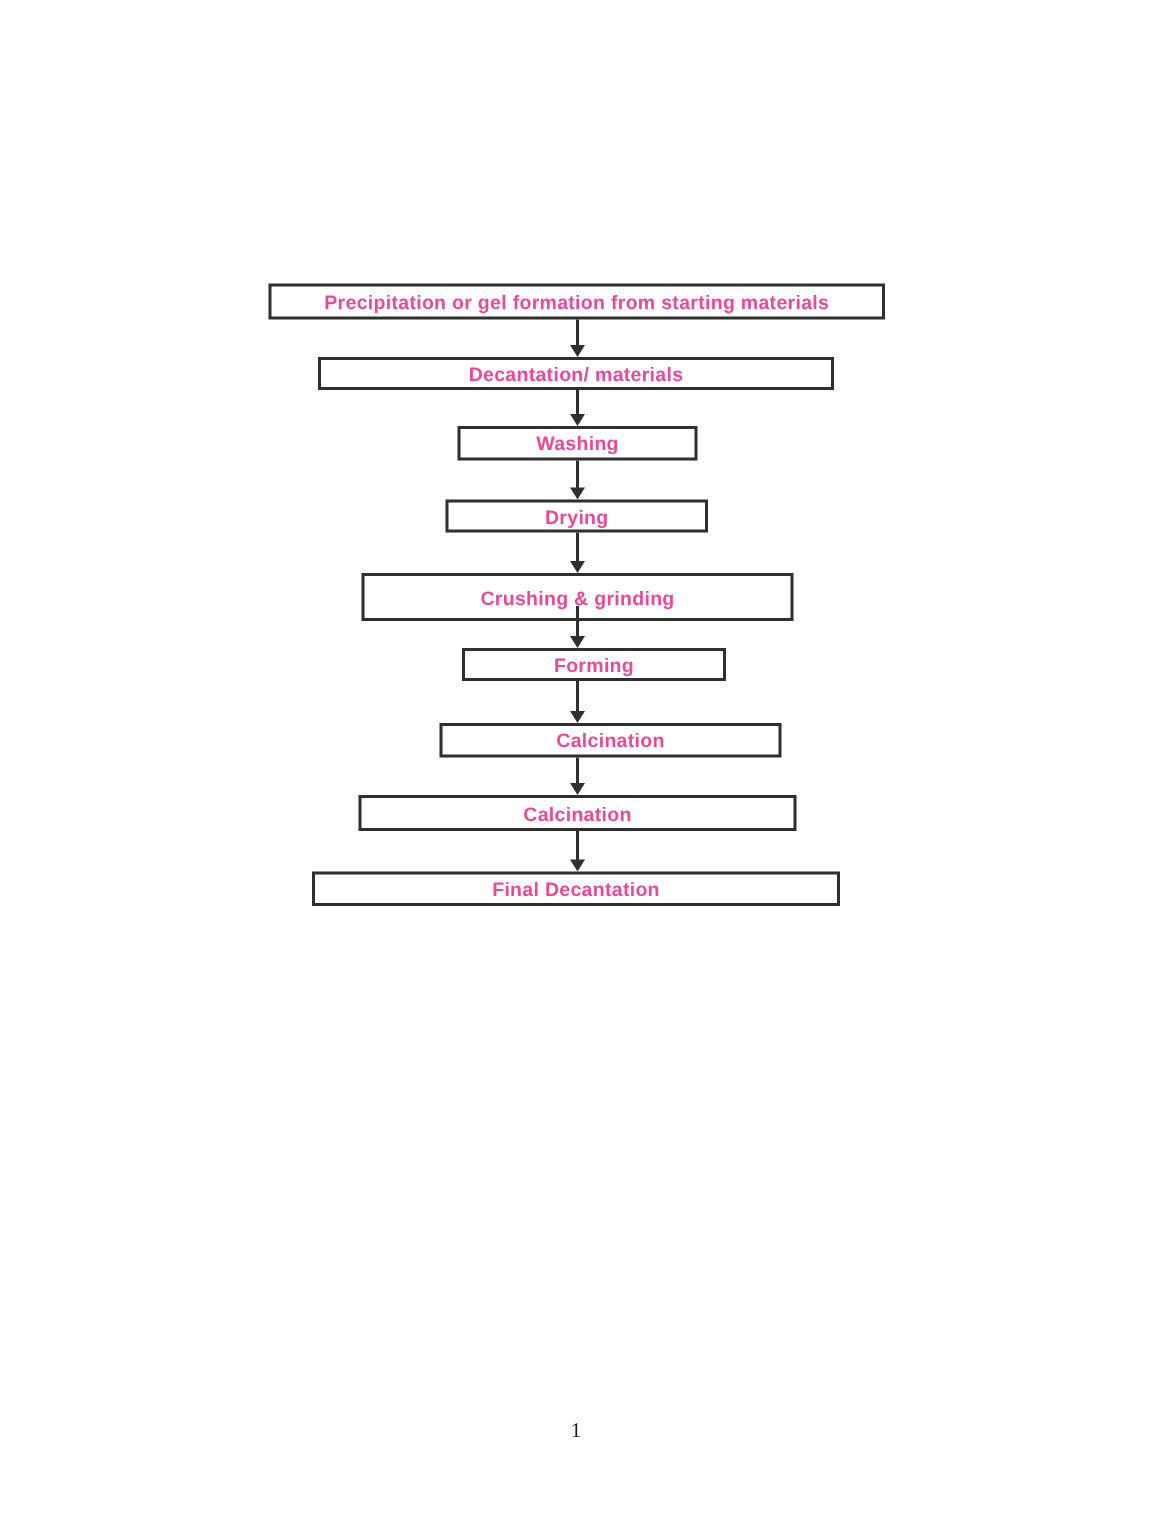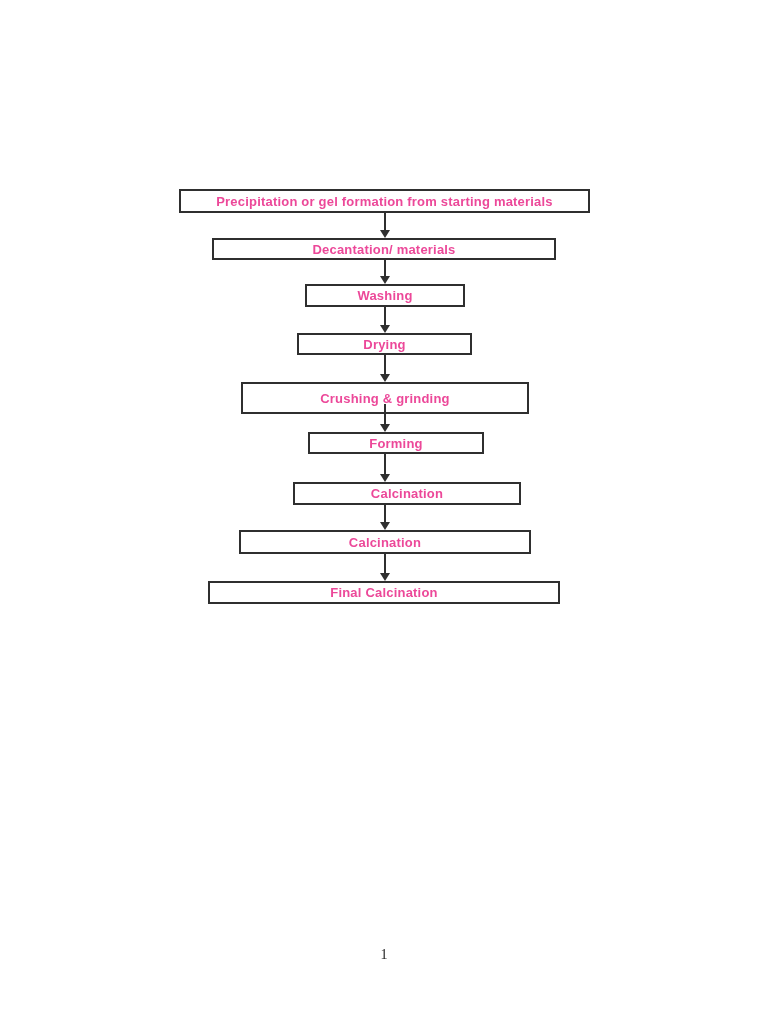--- a/index.html
+++ b/index.html
@@ -138,17 +138,17 @@
     <span class="head"></span>
   </div>
 
   <div class="flow-box b8">Calcination</div>
 
   <div class="flow-arrow a8">
     <span class="shaft"></span>
     <span class="head"></span>
   </div>
 
-  <div class="flow-box b9">Final Calcination</div>
+  <div class="flow-box b9">Final Decantation</div>
 
   <div class="page-number">1</div>
 
 </div>
 
 </body></html>

